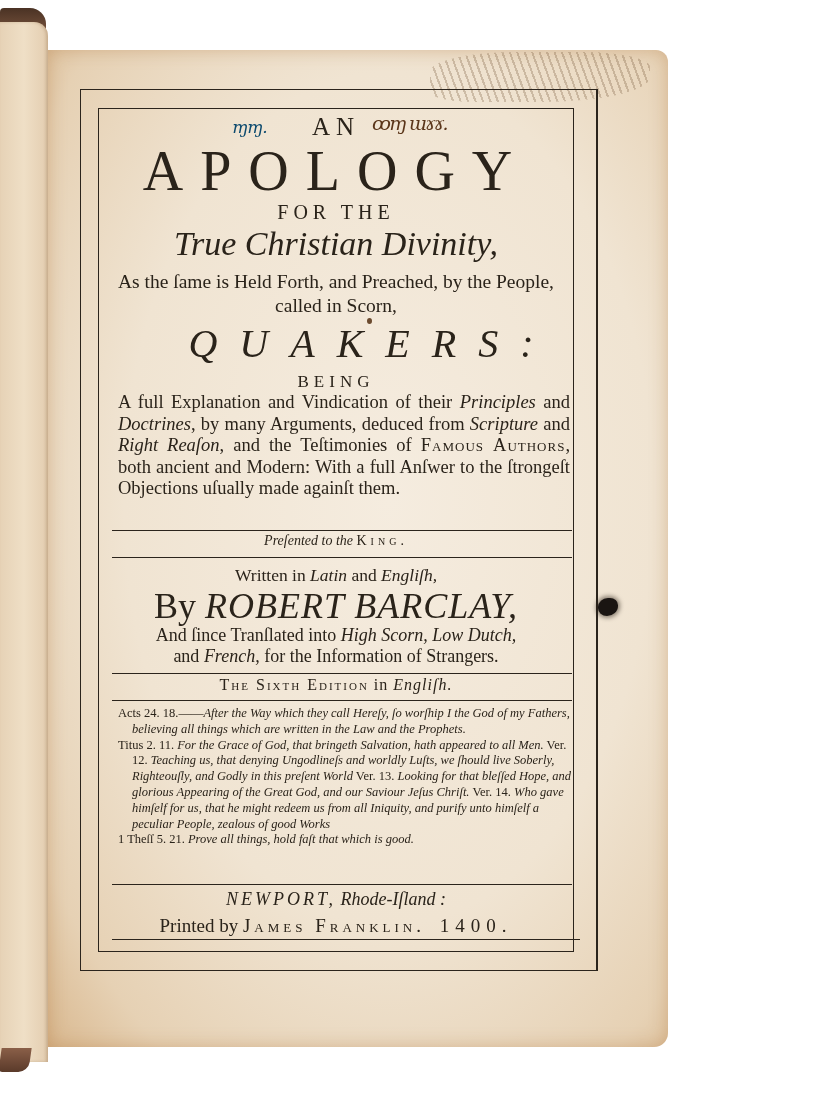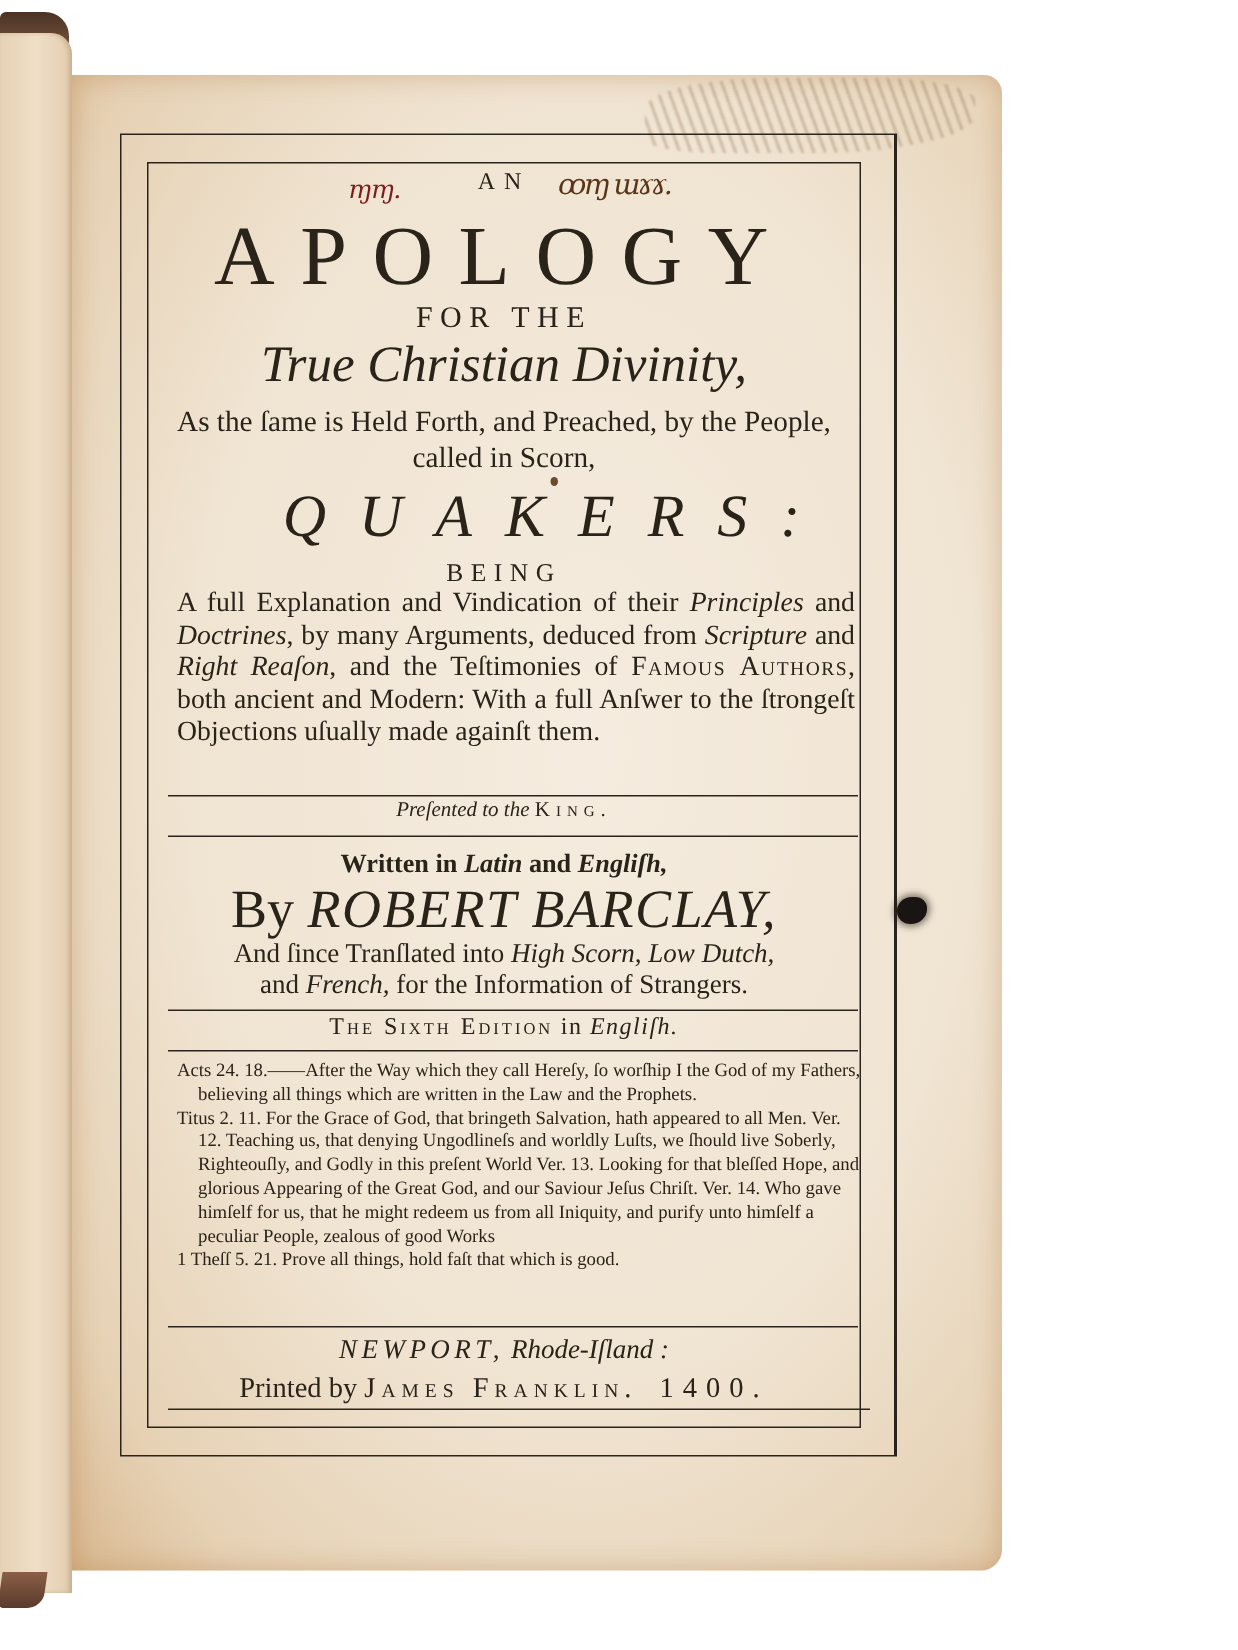--- a/index.html
+++ b/index.html
@@ -28,49 +28,49 @@
   .border-inner { position:absolute; left:98px; top:108px; width:474px; height:842px;
     border:1.5px solid #2b241c; }
 
   .content { position:absolute; left:100px; top:108px; width:472px; text-align:center; }
 
   .rule { position:absolute; left:112px; width:460px; height:0; border-top:1.5px solid #2b241c; }
 
   .sc { font-variant: small-caps; letter-spacing:2px; }
   i, .it { font-style:italic; }
 
-  .t-an { position:absolute; top:113px; left:0; width:100%; font-size:16px; letter-spacing:6px; }
+  .t-an { position:absolute; top:113px; left:0; width:100%; font-size:25px; letter-spacing:6px; }
   .t-apology { position:absolute; top:143px; left:0; width:100%; font-size:56px; letter-spacing:17px; line-height:1; }
   .t-forthe { position:absolute; top:201px; left:0; width:100%; font-size:20px; letter-spacing:5px; }
   .t-divinity { position:absolute; top:225px; left:0; width:100%; font-size:34px; font-style:italic; }
   .t-asthe { position:absolute; top:270px; left:0; width:100%; font-size:19.5px; line-height:24px; }
   .t-quakers { position:absolute; top:320px; left:0; width:100%; font-size:40px; font-style:italic; letter-spacing:22px;padding-left:36px; }
   .t-being { position:absolute; top:372px; left:0; width:100%; font-size:17px; letter-spacing:5px; }
   .t-full { position:absolute; top:392px; left:18px; width:452px; font-size:18.5px; line-height:21.5px; text-align:justify; }
 
   .t-presented { position:absolute; top:533px; left:0; width:100%; font-size:14px; }
-  .t-written { position:absolute; top:565px; left:0; width:100%; font-size:17.5px;font-weight:bold; }
+  .t-written { position:absolute; top:565px; left:0; width:100%; font-size:17.5px; }
   .t-barclay { position:absolute; top:585px; left:0; width:100%; font-size:36px; }
   .t-barclay .name { font-style:italic; letter-spacing:1px; }
   .t-translated { position:absolute; top:625px; left:0; width:100%; font-size:18px; line-height:21px; }
   .t-edition { position:absolute; top:676px; left:0; width:100%; font-size:16px; letter-spacing:1px; }
 
   .t-scripture { position:absolute; top:706px; left:18px; width:460px; text-align:left; font-size:12.5px; line-height:15.8px; }
   .t-scripture .ref { font-style:normal; }
-  .t-scripture .q { }
+  .t-scripture .q { font-style:italic; }
   .t-scripture .indent { display:block; padding-left:14px; text-indent:-14px; }
 
   .t-newport { position:absolute; top:889px; left:0; width:100%; font-size:18px; }
   .t-newport .city { font-style:italic; letter-spacing:3px; }
   .t-printed { position:absolute; top:915px; left:0; width:100%; font-size:19px; }
   .t-printed .printer { letter-spacing:4px; font-variant:small-caps; }
   .t-printed .year { letter-spacing:6px; margin-left:10px; }
 
   .sig1 { position:absolute; left:232px; top:117px; font-family:"DejaVu Serif",serif; font-style:italic;
-          font-size:17px; color:#7f1d1d; letter-spacing:-1px; }
+          font-size:17px; color:#0c4a6e; letter-spacing:-1px; }
   .sig2 { position:absolute; left:372px; top:112px; font-family:"DejaVu Serif",serif; font-style:italic;
           font-size:19px; color:#5a3519; letter-spacing:-2px; }
   .scrawl { position:absolute; left:430px; top:52px; width:220px; height:50px; opacity:.45;
             background: repeating-linear-gradient(70deg, rgba(110,80,50,.6) 0 2px, transparent 2px 7px);
             border-radius:40% 30% 50% 20%; filter: blur(.6px); }
   .inkblot { position:absolute; left:598px; top:598px; width:20px; height:18px; background:#1a1512;
              border-radius:50% 40% 55% 45%; box-shadow:0 0 4px 2px rgba(40,30,20,.5); }
   .wormhole { position:absolute; left:367px; top:318px; width:5px; height:6px; background:#6b4a2e; border-radius:50%; }
 </style>
 </head>

